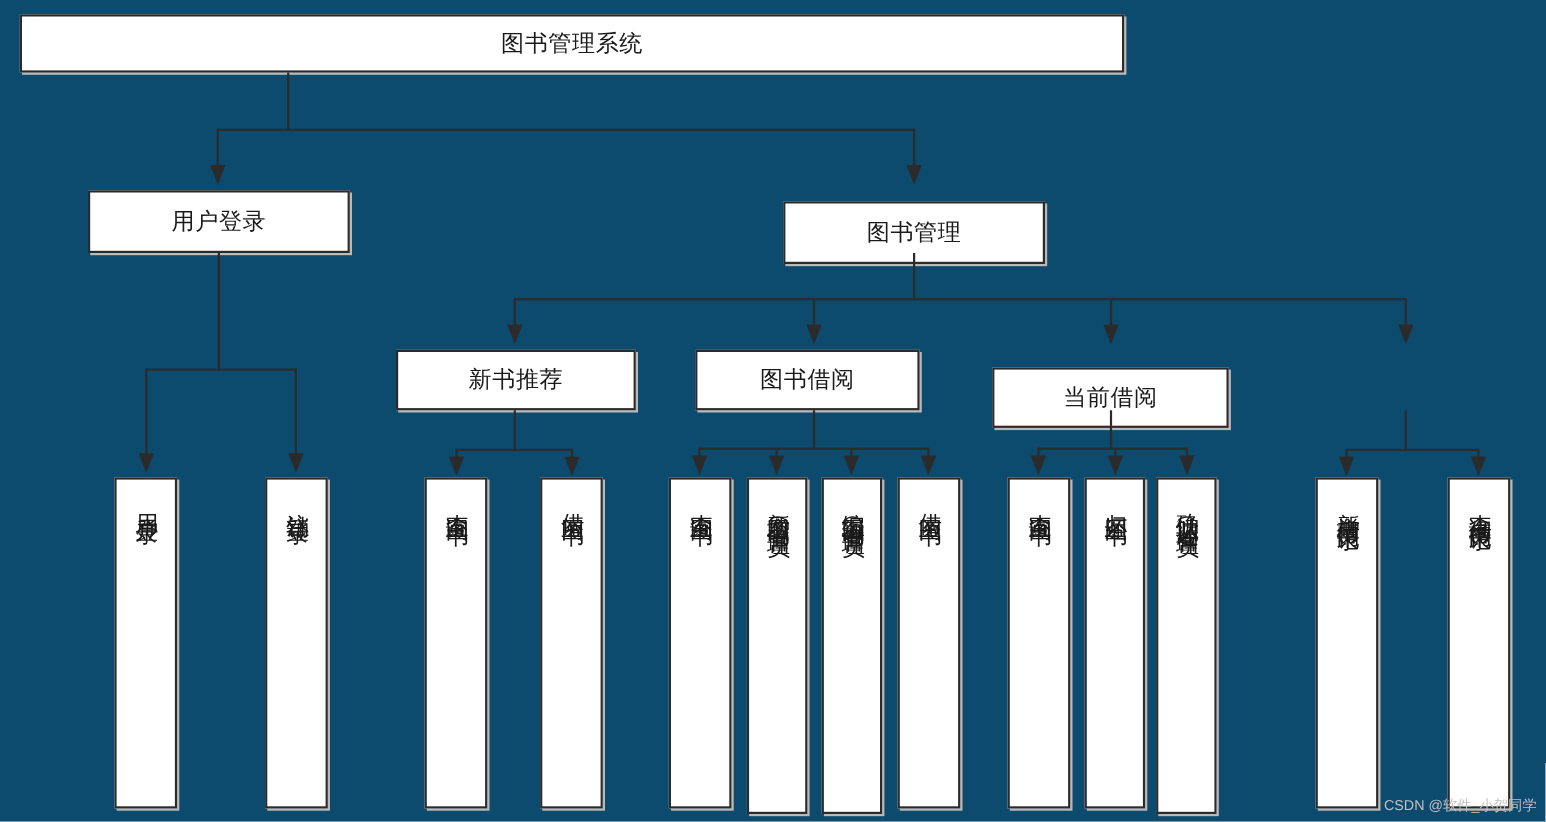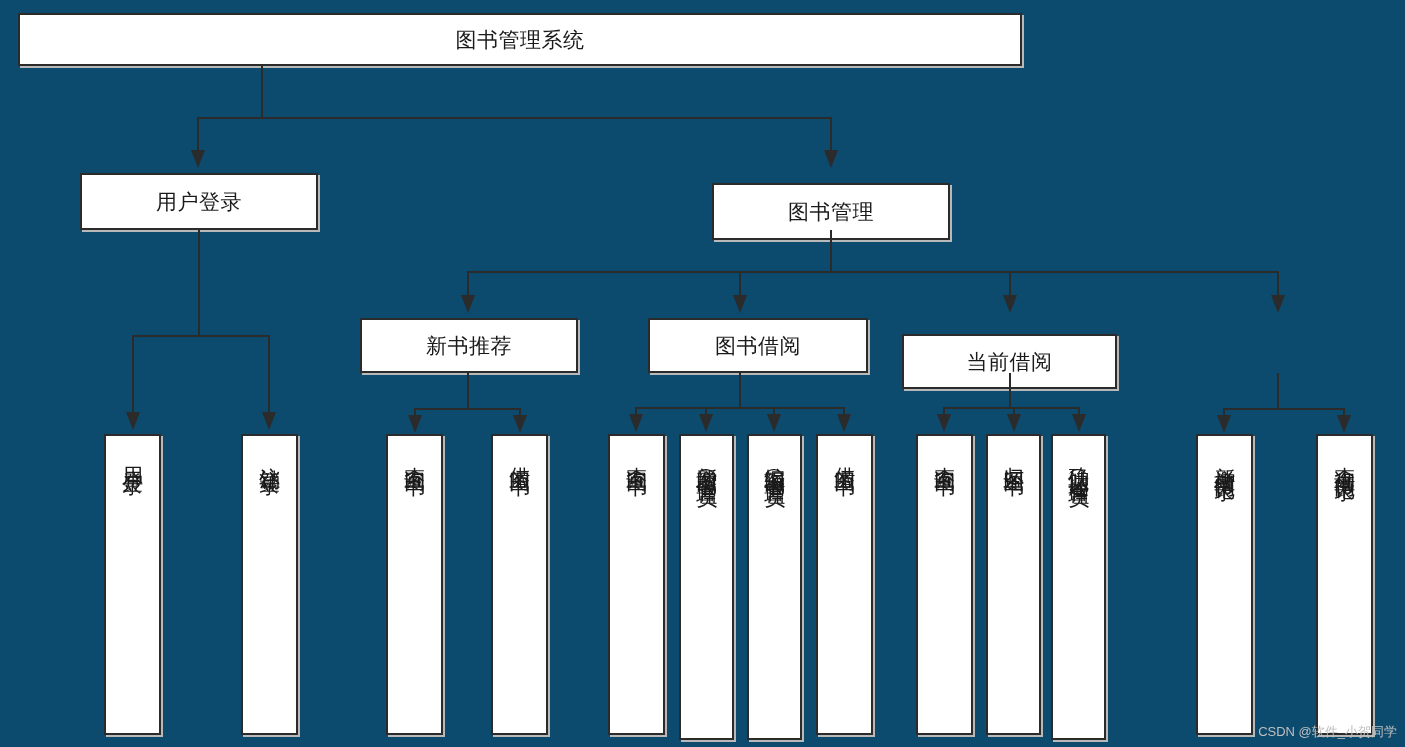--- a/index.html
+++ b/index.html
@@ -102,21 +102,21 @@
   <div class="arrow" style="left:461px; top:295px;"></div>
   <div class="vline" style="left:739px; top:271px; height:26px;"></div>
   <div class="arrow" style="left:733px; top:295px;"></div>
   <div class="vline" style="left:1009px; top:271px; height:26px;"></div>
   <div class="arrow" style="left:1003px; top:295px;"></div>
   <div class="vline" style="left:1277px; top:271px; height:26px;"></div>
   <div class="arrow" style="left:1271px; top:295px;"></div>
 
   <div class="node horiz" style="left:360px; top:318px; width:218px; height:55px;">新书推荐</div>
 
-  <div class="node horiz" style="left:648px; top:318px; width:220px; height:55px;">图书借阅</div>
+  <div class="node horiz" style="left:632px; top:318px; width:204px; height:55px;">图书借阅</div>
 
   <div class="node horiz" style="left:902px; top:318px; width:215px; height:55px;margin-top:16px;">当前借阅</div>
 
 
   <div class="vline" style="left:467px; top:373px; height:36px;"></div>
   <div class="hline" style="left:415px; top:408px; width:105px;"></div>
   <div class="vline" style="left:414px; top:408px; height:12px;"></div>
   <div class="arrow" style="left:408px; top:415px;"></div>
   <div class="vline" style="left:519px; top:408px; height:12px;"></div>
   <div class="arrow" style="left:513px; top:415px;"></div>

